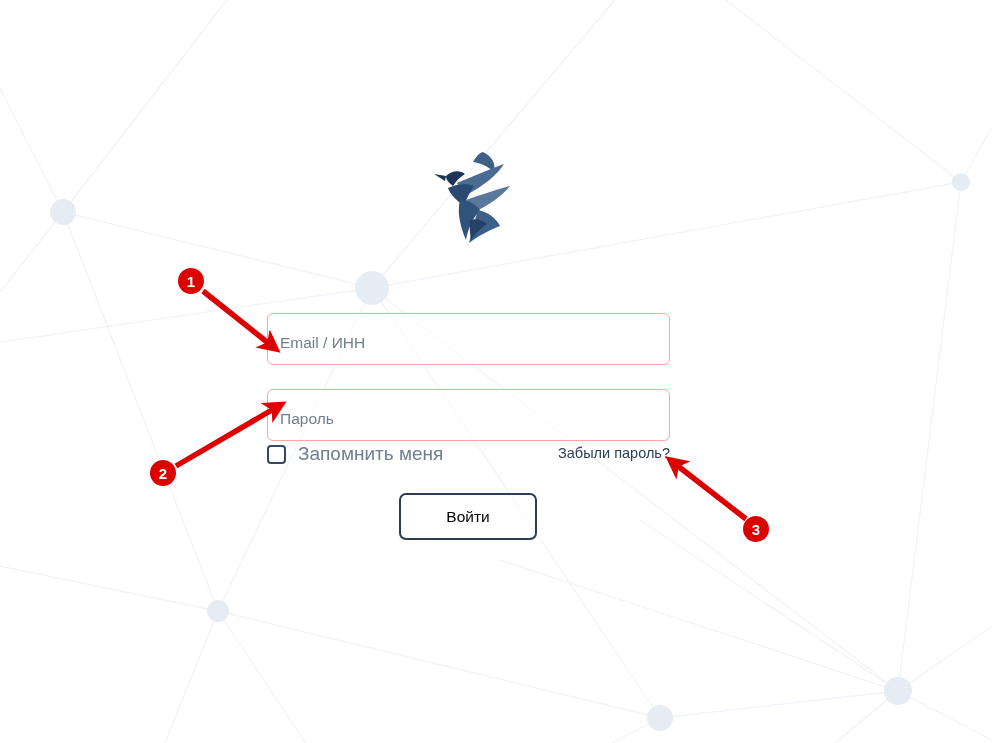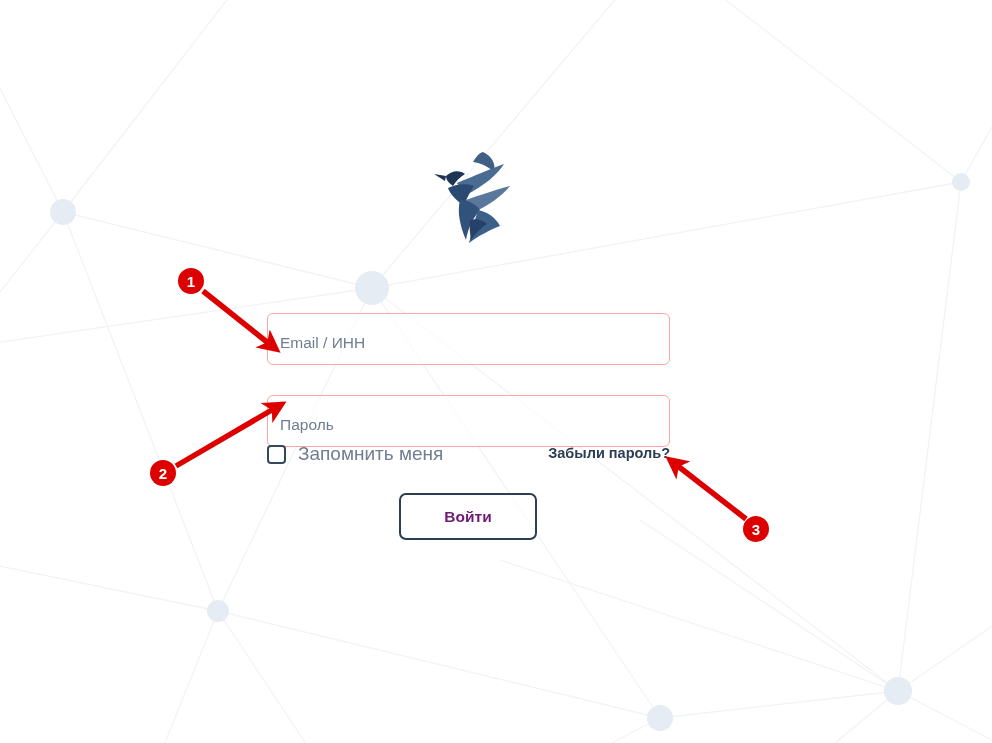--- a/index.html
+++ b/index.html
@@ -62,21 +62,21 @@
     font-family: "Liberation Sans", sans-serif;
     font-size: 15.5px;
     color: #2c3e54;
     outline: none;
     display: block;
   }
   .field::placeholder {
     color: #6f7e91;
     opacity: 1;
   }
-  #password-field { margin-top: 30px; }
+  #password-field { margin-top: 24px; }
 
   
   #options-row {
     position: absolute;
     left: 267px;
     top: 443px;
     width: 403px;
     height: 26px;
   }
   #remember-wrap {
@@ -99,43 +99,42 @@
     margin-left: 12px;
     font-size: 19px;
     color: #6f7e91;
     white-space: nowrap;
   }
   #forgot-link {
     position: absolute;
     right: 0;
     top: 2px;
     font-size: 14.5px;
-    font-weight: bold;
+    font-weight: normal;
     color: #2c3e54;
     text-decoration: none;
     white-space: nowrap;
     text-align: center;
   }
 
   
   #submit-button {
     position: absolute;
     left: 399px;
     top: 493px;
     width: 138px;
     height: 47px;
     box-sizing: border-box;
     border: 2px solid #2c3e54;
     border-radius: 7px;
     background: rgba(255,255,255,0.55);
-    color: #701a75;
+    color: #000000;
     font-family: "Liberation Sans", sans-serif;
     font-size: 15.5px;
     cursor: pointer;
-    font-weight: bold;
   }
 
   
   #annotations {
     position: absolute;
     top: 0; left: 0;
     width: 992px;
     height: 743px;
     z-index: 5;
     pointer-events: none;

